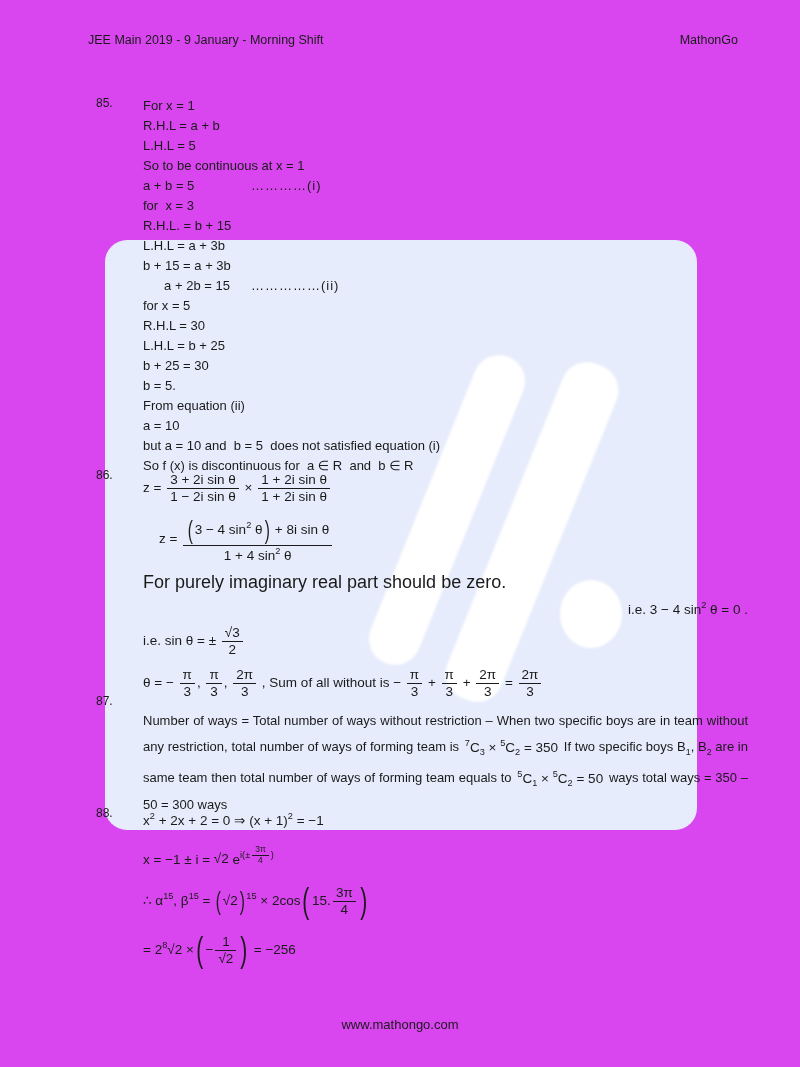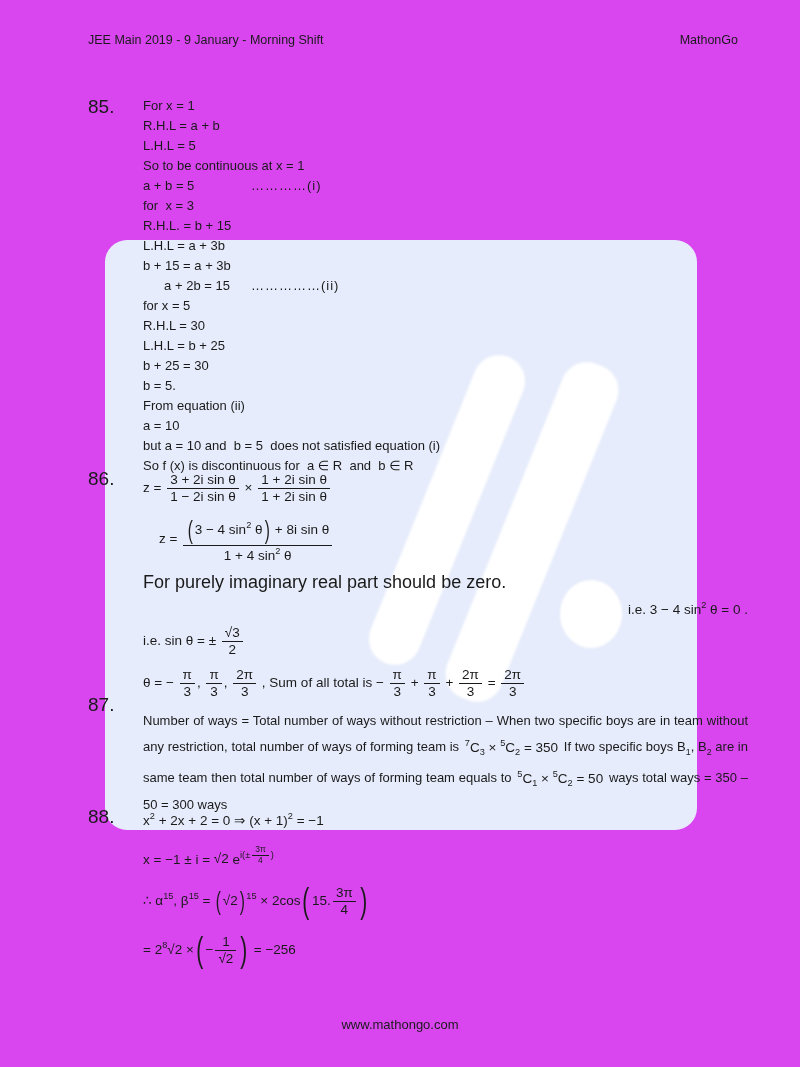--- a/index.html
+++ b/index.html
@@ -105,24 +105,24 @@
     width: 800px;
     z-index: 2;
   }
   .qblock {
     position: absolute;
     left: 88px;
     width: 660px;
   }
   .qnum {
     position: absolute;
-    left: 0;
+    left: 8px;
     top: 0;
     width: 46px;
-    font-size: 19px;
+    font-size: 12px;
   }
   .qbody {
     margin-left: 55px;
     font-size: 13px;
     line-height: 20px;
   }
   .ln { white-space: pre; }
   .dots { letter-spacing: 1px; }
 
   
@@ -248,21 +248,21 @@
             <span class="num">√3</span>
             <span class="den">2</span>
           </span>
         </div>
 
         <div class="m" style="margin-top:9px;">
           <span>θ = −</span>
           <span class="frac"><span class="num">π</span><span class="den">3</span></span><span>,</span>
           <span class="frac"><span class="num">π</span><span class="den">3</span></span><span>,</span>
           <span class="frac"><span class="num">2π</span><span class="den">3</span></span>
-          <span>, Sum of all total is  −</span>
+          <span>, Sum of all without is  −</span>
           <span class="frac"><span class="num">π</span><span class="den">3</span></span>
           <span>+</span>
           <span class="frac"><span class="num">π</span><span class="den">3</span></span>
           <span>+</span>
           <span class="frac"><span class="num">2π</span><span class="den">3</span></span>
           <span>=</span>
           <span class="frac"><span class="num">2π</span><span class="den">3</span></span>
         </div>
 
       </div>

